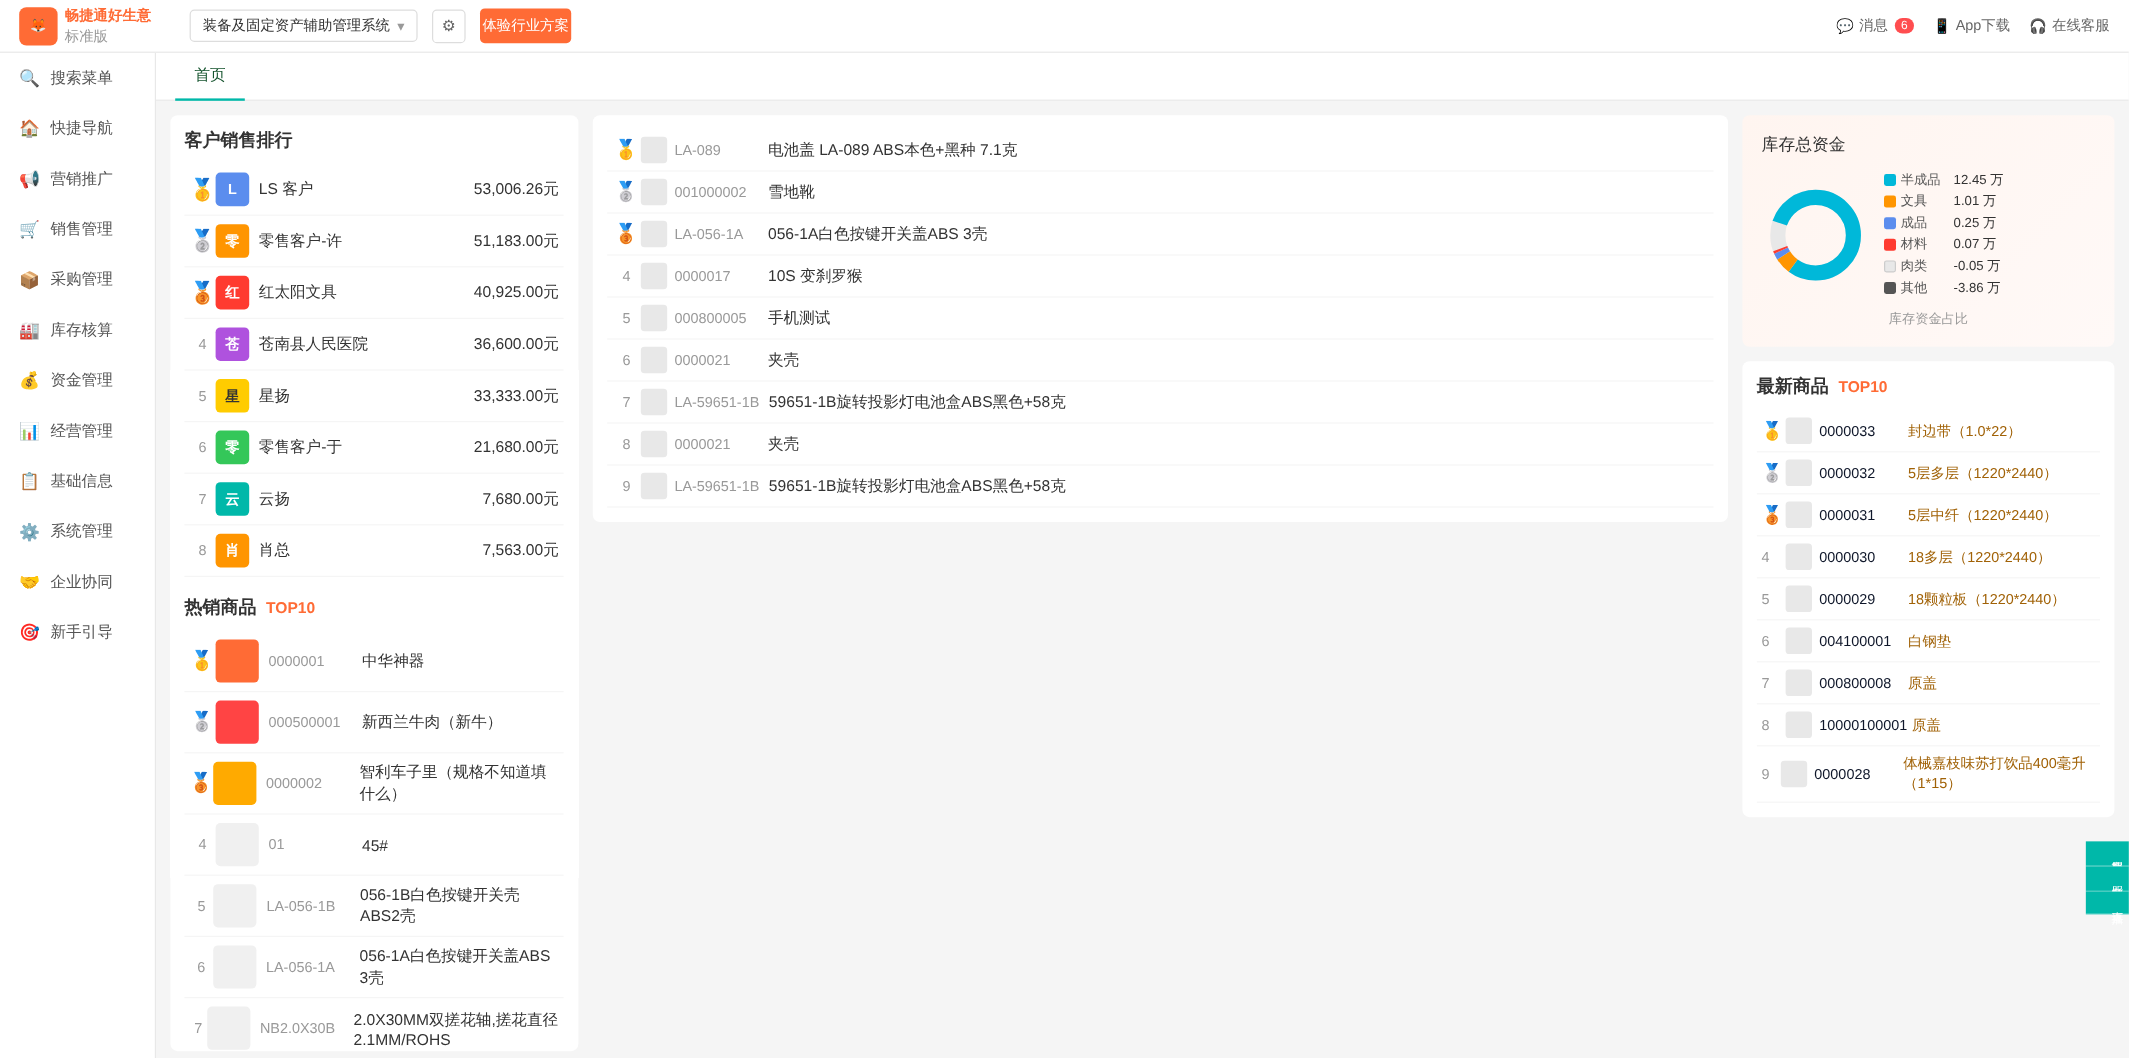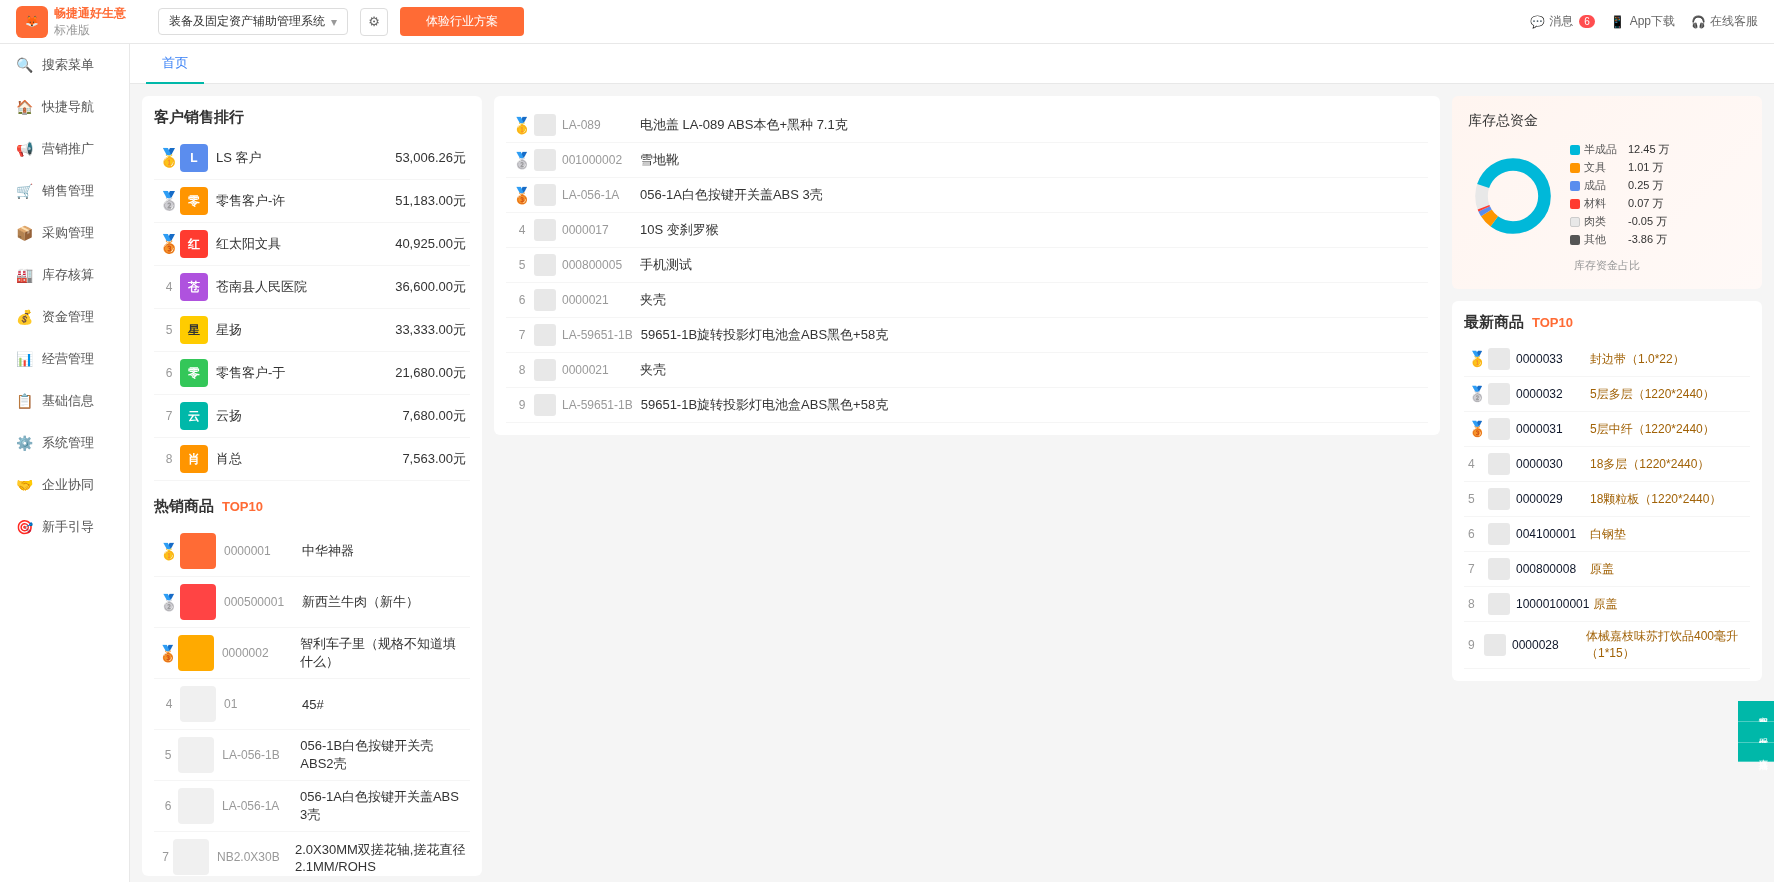--- a/index.html
+++ b/index.html
@@ -5,37 +5,37 @@
     * { margin: 0; padding: 0; box-sizing: border-box; }
     body { font-family: 'Microsoft YaHei', Arial, sans-serif; font-size: 13px; background: #f5f5f5; color: #333; width: 1774px; min-height: 882px; overflow-x: hidden; }
 
     
     .top-bar { height: 44px; background: #fff; border-bottom: 1px solid #e8e8e8; display: flex; align-items: center; padding: 0 16px; gap: 12px; position: fixed; top: 0; left: 0; right: 0; z-index: 100; }
     .logo-area { width: 130px; display: flex; align-items: center; gap: 6px; }
     .logo-icon { width: 32px; height: 32px; background: #ff6b35; border-radius: 6px; display: flex; align-items: center; justify-content: center; color: white; font-weight: bold; font-size: 11px; }
     .system-selector { display: flex; align-items: center; gap: 6px; border: 1px solid #ddd; border-radius: 4px; padding: 4px 10px; cursor: pointer; font-size: 12px; color: #333; min-width: 180px; }
     .system-selector .chevron { color: #999; }
     .gear-btn { width: 28px; height: 28px; border: 1px solid #ddd; border-radius: 4px; display: flex; align-items: center; justify-content: center; cursor: pointer; color: #666; }
-    .trial-btn { background: #ff6b35; color: white; border: none; border-radius: 4px; padding: 6px 26px; cursor: pointer; font-size: 12px; text-align: right; }
+    .trial-btn { background: #ff6b35; color: white; border: none; border-radius: 4px; padding: 6px 2px; cursor: pointer; font-size: 12px; text-align: right; }
     .top-right { margin-left: auto; display: flex; align-items: center; gap: 16px; font-size: 12px; color: #666; }
     .top-right-item { display: flex; align-items: center; gap: 4px; cursor: pointer; }
     .badge { background: #ff4d4f; color: white; border-radius: 10px; font-size: 10px; padding: 1px 5px; margin-left: 2px; }
 
     
     .sidebar { width: 130px; background: #fff; position: fixed; top: 44px; left: 0; bottom: 0; border-right: 1px solid #e8e8e8; overflow-y: auto; z-index: 90; }
     .sidebar-item { display: flex; align-items: center; gap: 8px; padding: 12px 16px; cursor: pointer; font-size: 13px; color: #555; }
     .sidebar-item .icon { width: 18px; height: 18px; display: flex; align-items: center; justify-content: center; color: #999; font-size: 14px; }
 
     
     .main { margin-left: 130px; margin-top: 44px; padding: 0; }
     
     
     .tab-bar { background: #fff; border-bottom: 1px solid #e8e8e8; display: flex; align-items: center; padding: 0 16px; height: 40px; }
     .tab-item { padding: 0 16px; height: 40px; display: flex; align-items: center; cursor: pointer; font-size: 13px; color: #333; border-bottom: 2px solid transparent; }
-    .tab-item.active { color: #3b82f6; border-bottom: 2px solid #00b8a9; font-weight: 500; }
+    .tab-item.active { color: #14532d; border-bottom: 2px solid #00b8a9; font-weight: 500; }
 
     
     .content { display: flex; gap: 0; padding: 12px; }
     
     
     .left-panel { width: 340px; background: #fff; border-radius: 6px; padding: 12px; margin-right: 12px; flex-shrink: 0; }
     .rank-item { display: flex; align-items: center; padding: 7px 4px; border-bottom: 1px solid #f5f5f5; }
     .rank-num { width: 22px; font-size: 12px; color: #999; text-align: center; }
     .rank-badge { width: 28px; height: 28px; border-radius: 4px; display: flex; align-items: center; justify-content: center; color: white; font-size: 12px; font-weight: bold; margin-right: 8px; flex-shrink: 0; }
     .rank-name { flex: 1; font-size: 13px; color: #333; }

